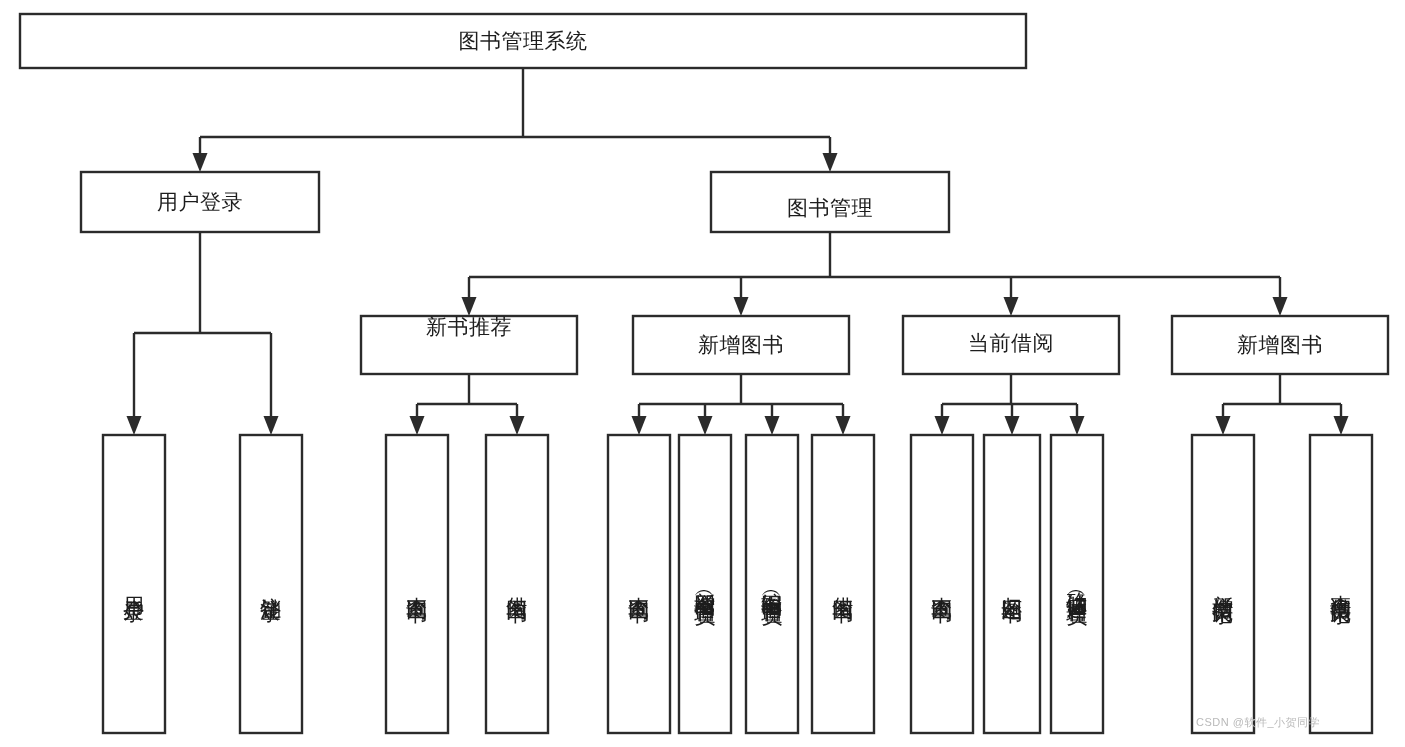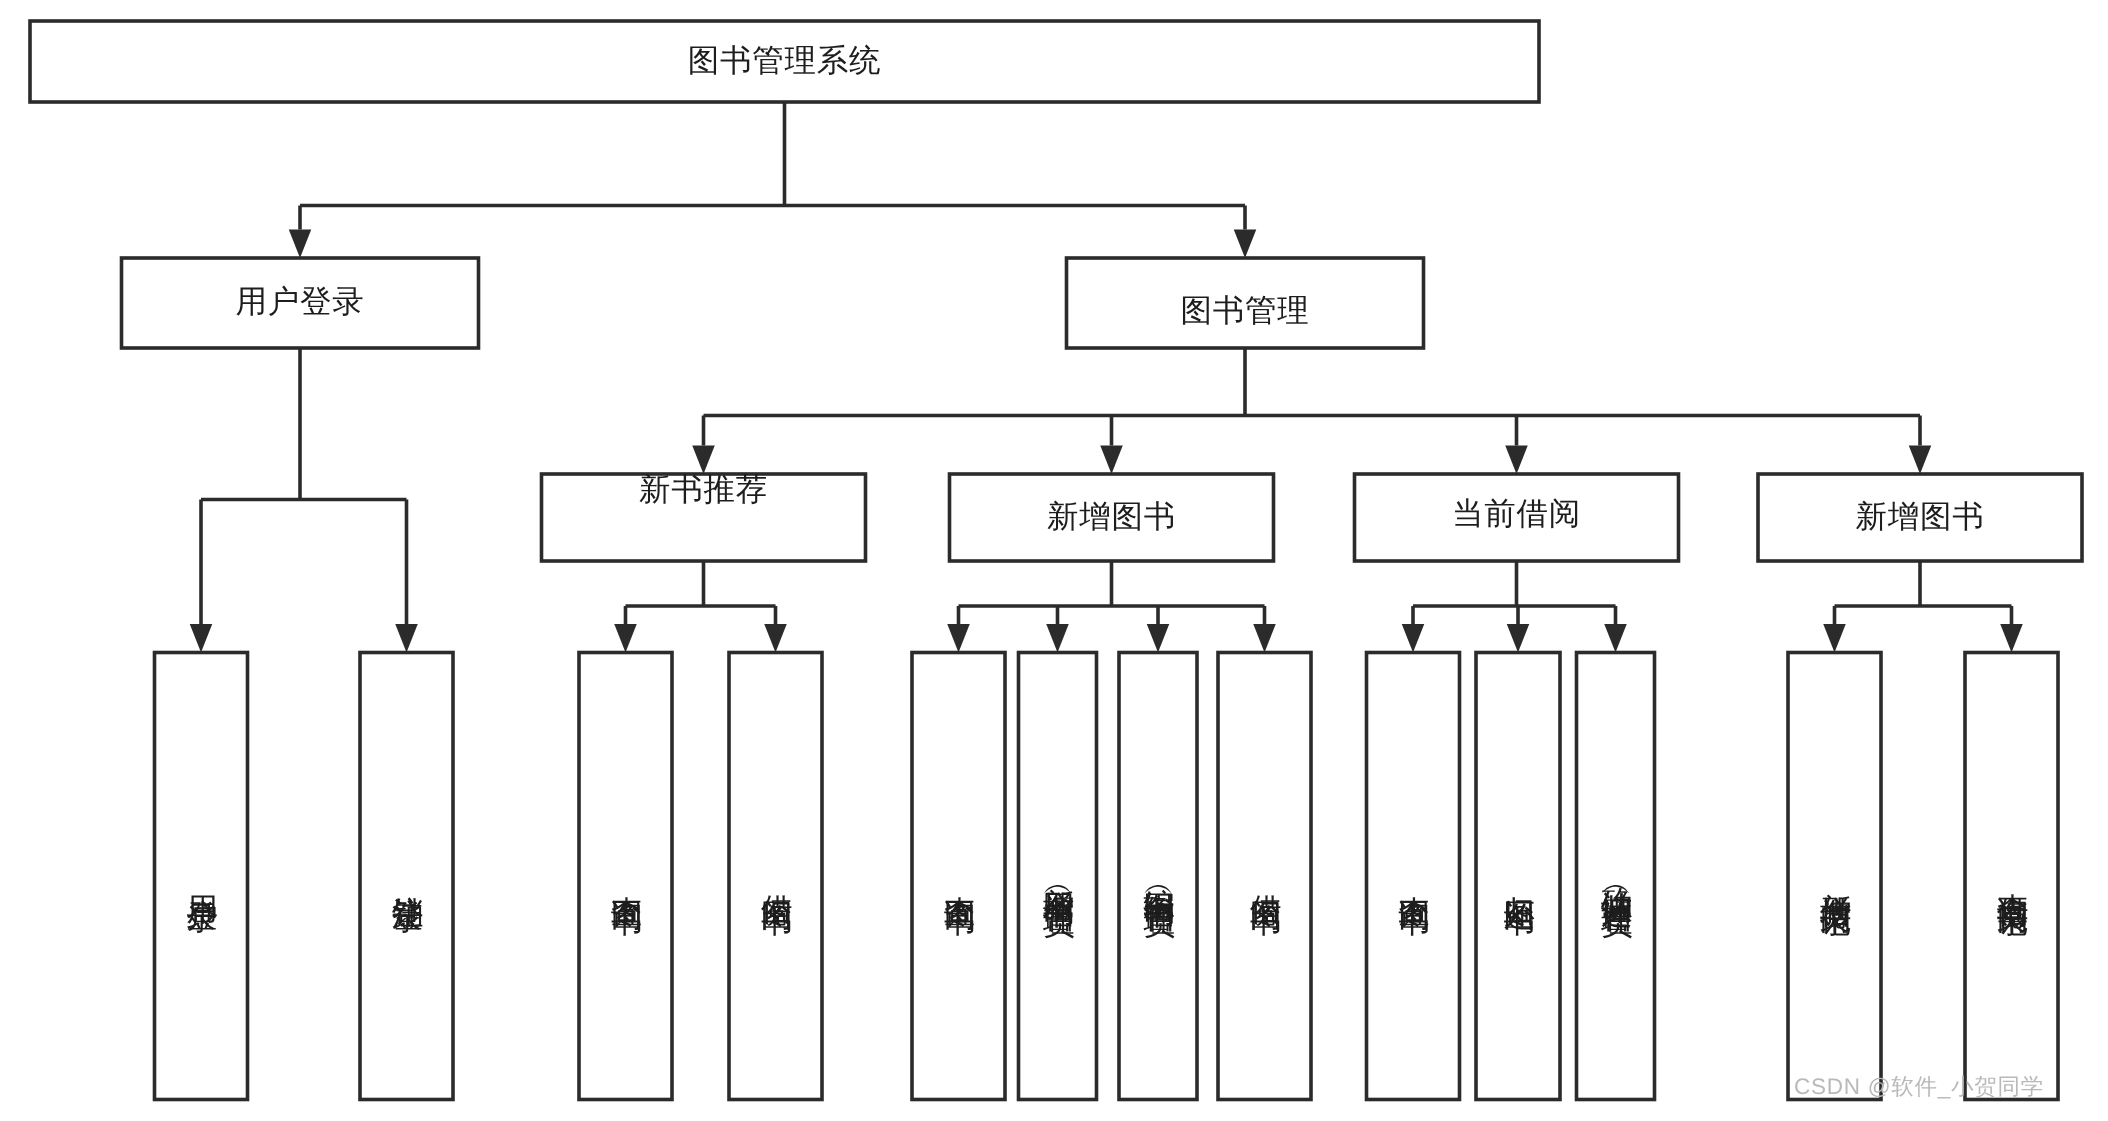--- a/index.html
+++ b/index.html
@@ -59,21 +59,21 @@
     writing-mode: vertical-rl;
     text-orientation: upright;
     font-size: 21px;
     line-height: 1.32;
     letter-spacing: 2px;
     white-space: nowrap;
   }
   .watermark {
     position: absolute;
     color: #b9b9b9;
-    font-size: 15px;
+    font-size: 11px;
     font-family: "Liberation Sans", "DejaVu Sans", sans-serif;
     white-space: nowrap;
     letter-spacing: 0.5px;
   }
 </style>
 </head>
 <body>
 
 <div id="canvas">
 

